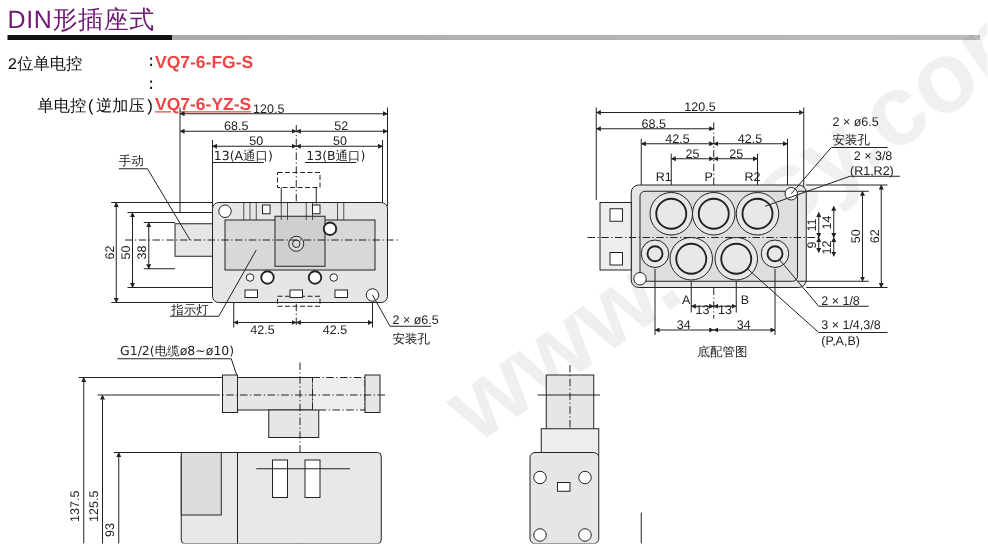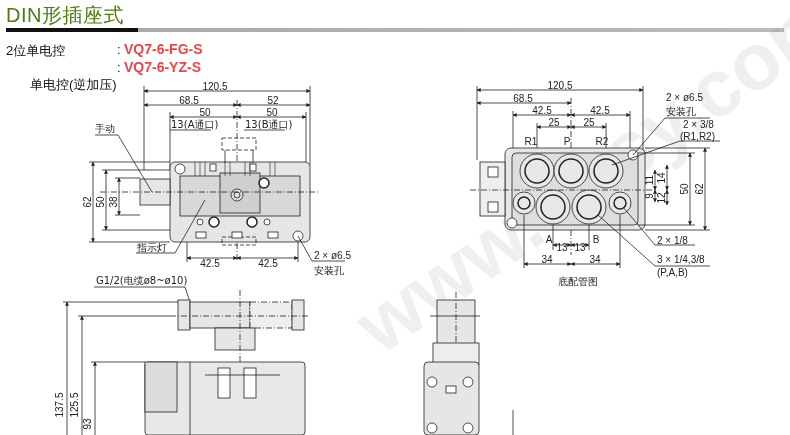--- a/index.html
+++ b/index.html
@@ -1,37 +1,37 @@
 <!DOCTYPE html>
 <html><head>
 <meta charset="utf-8">
 <style>
   html,body{margin:0;padding:0;background:#fff;}
   body{width:790px;height:435px;position:relative;overflow:hidden;font-family:"Liberation Sans","DejaVu Sans",sans-serif;color:#222;}
-  .title{position:absolute;left:6px;top:2px;font-size:20px;color:#4d7c0f;letter-spacing:0.5px;}
+  .title{position:absolute;left:6px;top:2px;font-size:20px;color:#701a75;letter-spacing:0.5px;}
   .title-bar{position:absolute;left:6px;top:28px;width:778px;height:4px;background:linear-gradient(to right,#111 0,#111 132px,#aaa 132px,#bbb 100%);}
-  .model-row{position:absolute;font-size:13px;color:#111;}
+  .model-row{position:absolute;font-size:13px;color:#111;font-family:Liberation Mono, monospace;}
   .model-code{position:absolute;font-size:14px;font-weight:bold;color:#ef4444;}
   svg{position:absolute;left:0;top:0;}
   .t{font-family:"Liberation Sans","DejaVu Sans",sans-serif;font-size:10px;fill:#222;}
   .tc{font-family:"DejaVu Sans",sans-serif;font-size:10px;fill:#222;}
   .watermark{font-family:"Liberation Sans",sans-serif;font-size:80px;fill:#000;opacity:0.06;font-weight:bold;}
 </style>
 </head>
 <body>
 
 <div class="title">DIN形插座式</div>
 <div class="title-bar"></div>
 
 <div class="model-row" style="left:6px;top:42px;">2位单电控</div>
 <div class="model-row" style="left:117px;top:42px;">:</div>
 <div class="model-code" style="left:124px;top:41px;">VQ7-6-FG-S</div>
 <div class="model-row" style="left:30px;top:76px;">单电控(逆加压)</div>
 <div class="model-row" style="left:117px;top:60px;">:</div>
-<div class="model-code" style="left:124px;top:59px;">VQ7-6-YZ-S</div>
+<div class="model-code" style="left:124px;top:75px;text-decoration:underline;">VQ7-6-YZ-S</div>
 
 <svg width="790" height="435" viewBox="0 0 790 435">
   <defs>
     <marker id="ar" viewBox="0 0 6 6" refX="5.5" refY="3" markerWidth="5" markerHeight="5" orient="auto-start-reverse">
       <path d="M0,0 L6,3 L0,6 z" fill="#222"></path>
     </marker>
   </defs>
 
   <text class="watermark" x="300" y="300" transform="rotate(-35 430 200)">www.ehsy.com</text>
 

